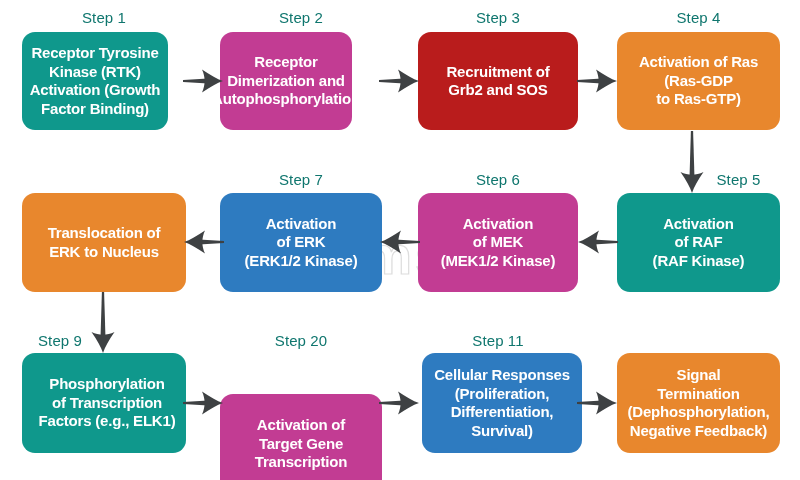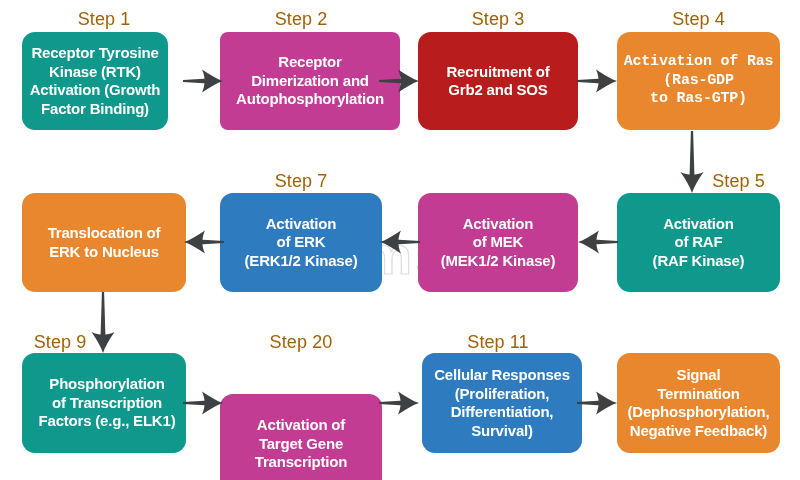--- a/index.html
+++ b/index.html
@@ -7,22 +7,22 @@
     position:relative;
     width:800px;height:480px;
     background:#ffffff;
     overflow:hidden;
     font-family:"Liberation Sans", sans-serif;
   }
   .step-label{
     position:absolute;
     height:20px;
     text-align:center;
-    font-size:18px;
-    color:#a16207;
+    font-size:15px;
+    color:#0f766e;
     letter-spacing:0.1px;
   }
   .box{
     position:absolute;
     border-radius:13px;
     display:flex;
     align-items:center;
     justify-content:center;
     text-align:center;
     color:#ffffff;
@@ -65,30 +65,31 @@
 
   <div class="step-label" style="left:22px;top:9px;width:164px">Step 1</div>
   <div class="step-label" style="left:220px;top:9px;width:162px">Step 2</div>
   <div class="step-label" style="left:418px;top:9px;width:160px">Step 3</div>
   <div class="step-label" style="left:617px;top:9px;width:163px">Step 4</div>
 
   <div class="box" style="left: 22px; top: 32px; width: 146px; height: 98px; background: rgb(15, 152, 140);">Receptor Tyrosine
 Kinase (RTK)
 Activation (Growth
 Factor Binding)</div>
-  <div class="box" style="left: 220px; top: 32px; width: 180px; height: 98px; background: rgb(194, 60, 147); border-radius: 8px;">Receptor
+  <div class="box" style="left: 220px; top: 32px; width: 132px; height: 98px; background: rgb(194, 60, 147);">Receptor
 Dimerization and
 Autophosphorylation</div>
   <div class="box" style="left: 418px; top: 32px; width: 160px; height: 98px; background: #b91c1c;">Recruitment of
 Grb2 and SOS</div>
-  <div class="box" style="left: 617px; top: 32px; width: 163px; height: 98px; background: rgb(232, 135, 45); font-family: Liberation Mono, monospace;">Activation of Ras
+  <div class="box" style="left: 617px; top: 32px; width: 163px; height: 98px; background: rgb(232, 135, 45);">Activation of Ras
 (Ras-GDP
 to Ras-GTP)</div>
 
   <div class="step-label" style="left:220px;top:171px;width:162px">Step 7</div>
+  <div class="step-label" style="left:418px;top:171px;width:160px">Step 6</div>
   <div class="step-label" style="left:657px;top:171px;width:163px">Step 5</div>
 
   <div class="box" style="left: 22px; top: 193px; width: 164px; height: 99px; background: rgb(232, 135, 45);">Translocation of
 ERK to Nucleus</div>
   <div class="box" style="left: 220px; top: 193px; width: 162px; height: 99px; background: rgb(46, 123, 192);">Activation
 of ERK
 (ERK1/2 Kinase)</div>
   <div class="box" style="left: 418px; top: 193px; width: 160px; height: 99px; background: rgb(194, 60, 147);">Activation
 of MEK
 (MEK1/2 Kinase)</div>

